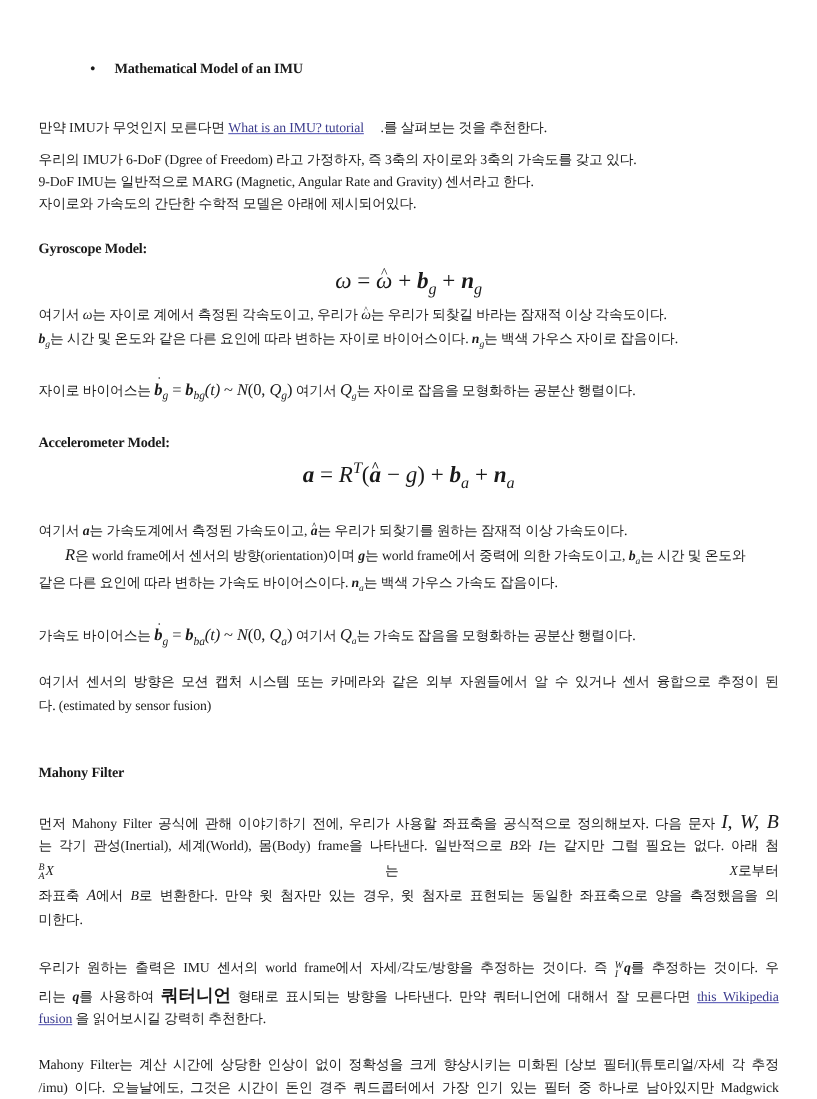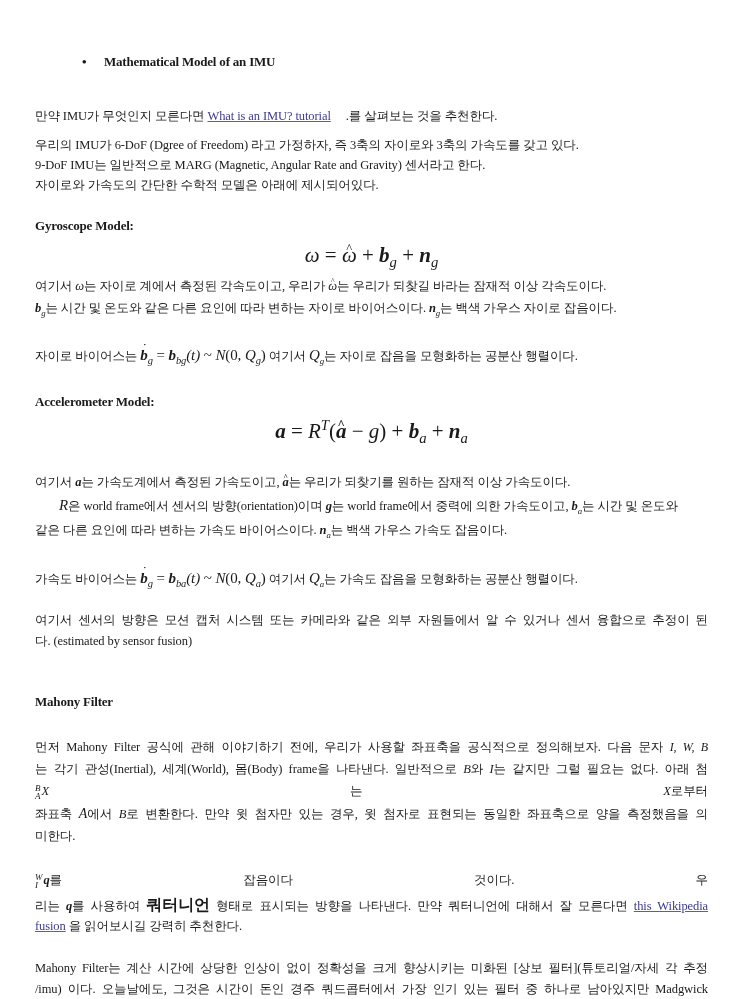--- a/index.html
+++ b/index.html
@@ -94,41 +94,41 @@
     <span style="font-size:15px;"><span class="mb dot">b</span><sub class="m">g</sub> = <span class="mb">b</span><sub class="m">ba</sub><span class="m">(t)</span> ~ <span class="m">N</span>(0, <span class="m">Q</span><sub class="m">a</sub>)</span>
     <span> 여기서 </span><span class="m" style="font-size:15px;">Q</span><sub class="m">a</sub><span>는 가속도 잡음을 모형화하는 공분산 행렬이다.</span>
   </div>
 
   <div class="line justify" style="top:612px;">여기서 센서의 방향은 모션 캡처 시스템 또는 카메라와 같은 외부 자원들에서 알 수 있거나 센서 융합으로 추정이 된</div>
   <div class="line" style="top:633px;">다. (estimated by sensor fusion)</div>
 
   <div class="line h-bold" style="top:694px;">Mahony Filter</div>
 
   <div class="line justify" style="top:739px;">
-    <span>먼저 Mahony Filter 공식에 관해 이야기하기 전에, 우리가 사용할 좌표축을 공식적으로 정의해보자. 다음 문자 </span><span class="m" style="font-size:12px;">I, W, B</span>
+    <span>먼저 Mahony Filter 공식에 관해 이야기하기 전에, 우리가 사용할 좌표축을 공식적으로 정의해보자. 다음 문자 </span><span class="m" style="font-size:18px;">I, W, B</span>
   </div>
   <div class="line justify" style="top:761px;">
     <span>는 각기 관성(Inertial), 세계(World), 몸(Body) frame을 나타낸다. 일반적으로 </span><span class="m">B</span><span>와 </span><span class="m">I</span><span>는 같지만 그럴 필요는 없다. 아래 첨</span>
   </div>
   <div class="line justify" style="top:783px;">
     <span class="presub">
         <span>B</span>
         <span>A</span>
       </span><span class="m">X</span><span> 는 </span><span class="m">X</span><span>로부터</span>
   </div>
   <div class="line justify" style="top:806px;">
     <span>좌표축 </span><span class="m" style="font-size:14px;">A</span><span>에서 </span><span class="m">B</span><span>로 변환한다. 만약 윗 첨자만 있는 경우, 윗 첨자로 표현되는 동일한 좌표축으로 양을 측정했음을 의</span>
   </div>
   <div class="line" style="top:828px;">미한다.</div>
 
   <div class="line justify" style="top:872px;">
-    <span class="presub">
+    <span>우리가 원하는 출력은 IMU 센서의 world frame에서 자세/각도/방향을 추정하는 것이다. 즉 </span><span class="presub">
         <span>W</span>
         <span>I</span>
-      </span><span class="mb">q</span><span>를 잡음이다 것이다. 우</span>
+      </span><span class="mb">q</span><span>를 추정하는 것이다. 우</span>
   </div>
   <div class="line justify" style="top:897px;">
     <span>리는 </span><span class="mb">q</span><span>를 사용하여 </span><span class="kb">쿼터니언</span><span> 형태로 표시되는 방향을 나타낸다. 만약 쿼터니언에 대해서 잘 모른다면 </span><a class="link">this Wikipedia</a>
   </div>
   <div class="line" style="top:918px;">
     <a class="link">fusion</a><span> 을 읽어보시길 강력히 추천한다.</span>
   </div>
 
   <div class="line justify" style="top:960px;">Mahony Filter는 계산 시간에 상당한 인상이 없이 정확성을 크게 향상시키는 미화된 [상보 필터](튜토리얼/자세 각 추정</div>
   <div class="line justify" style="top:981px;">/imu) 이다. 오늘날에도, 그것은 시간이 돈인 경주 쿼드콥터에서 가장 인기 있는 필터 중 하나로 남아있지만 Madgwick</div>

